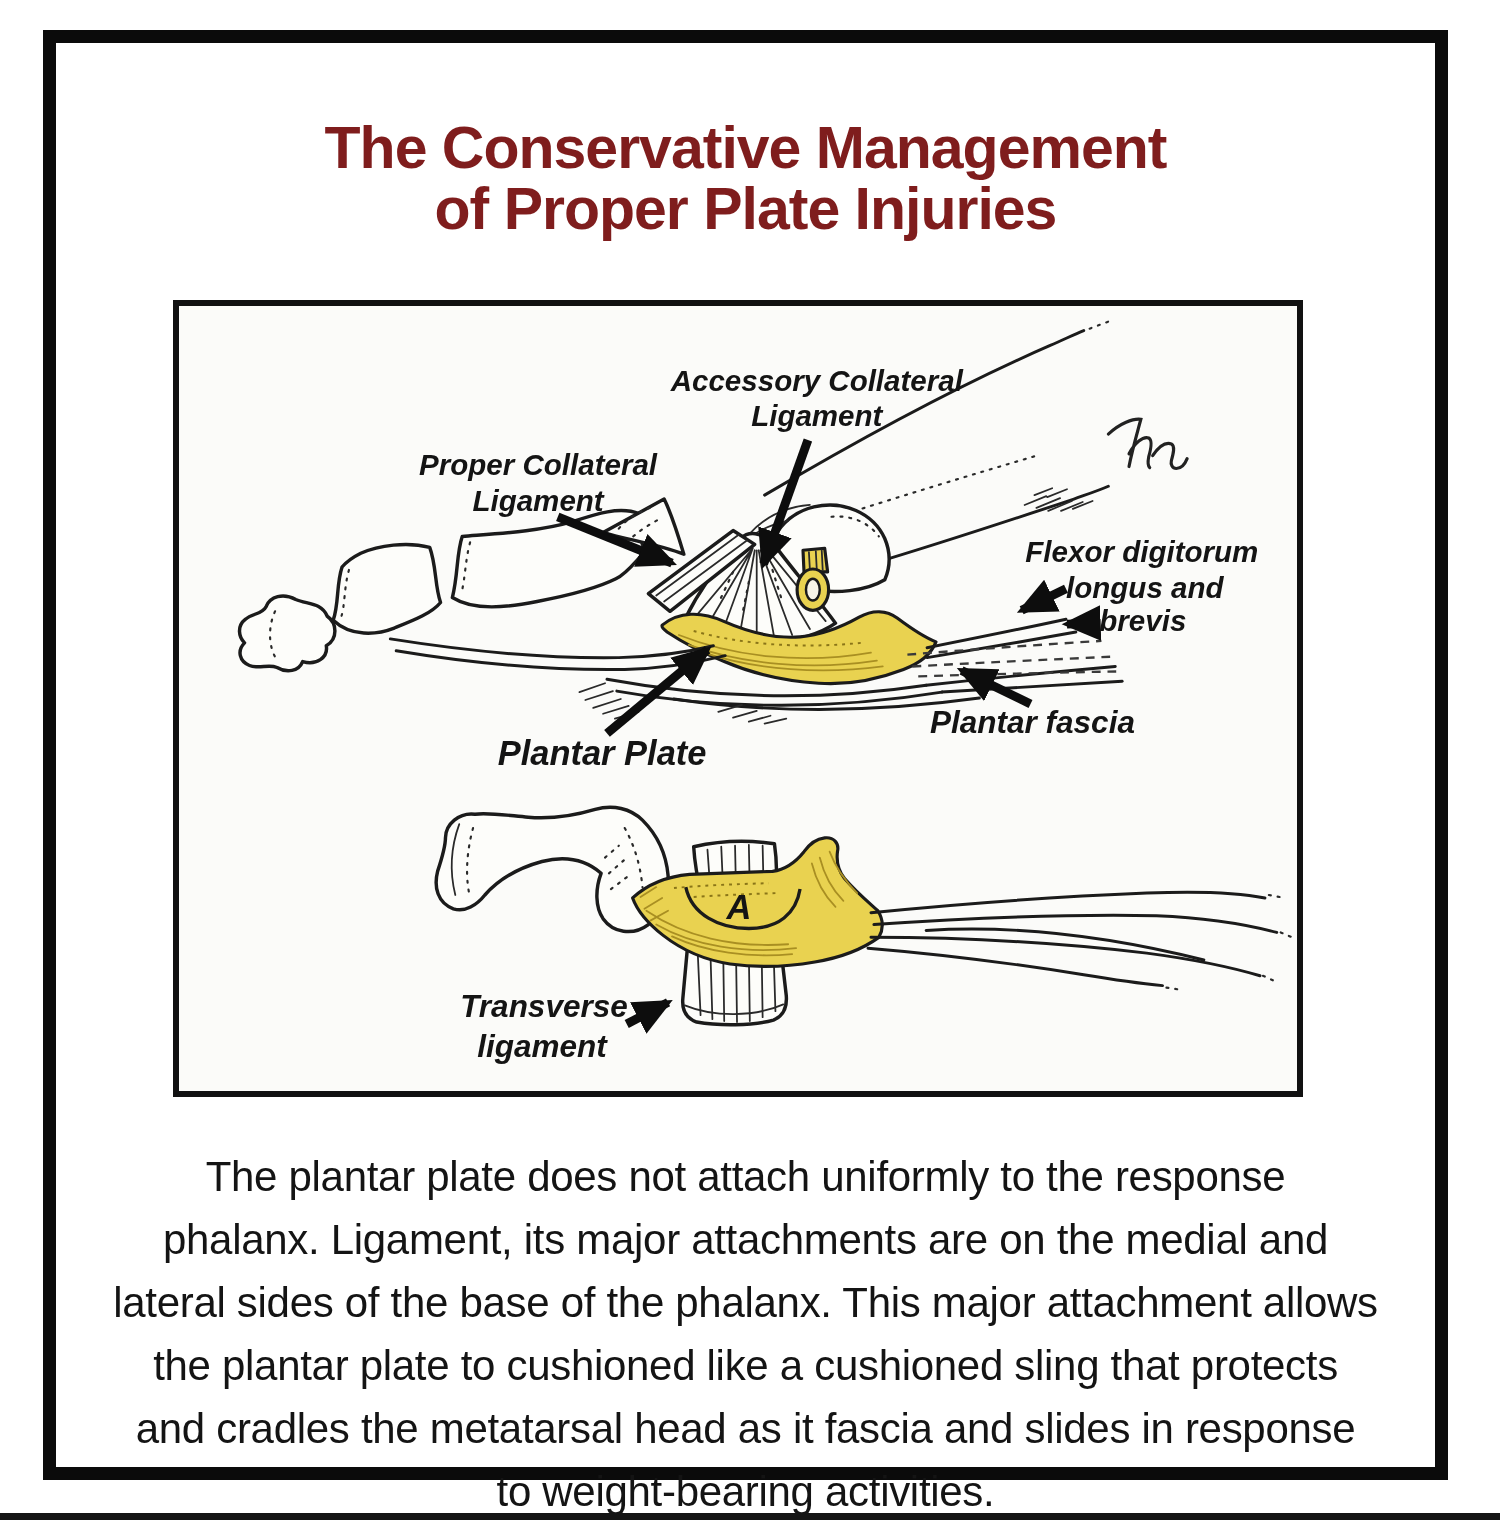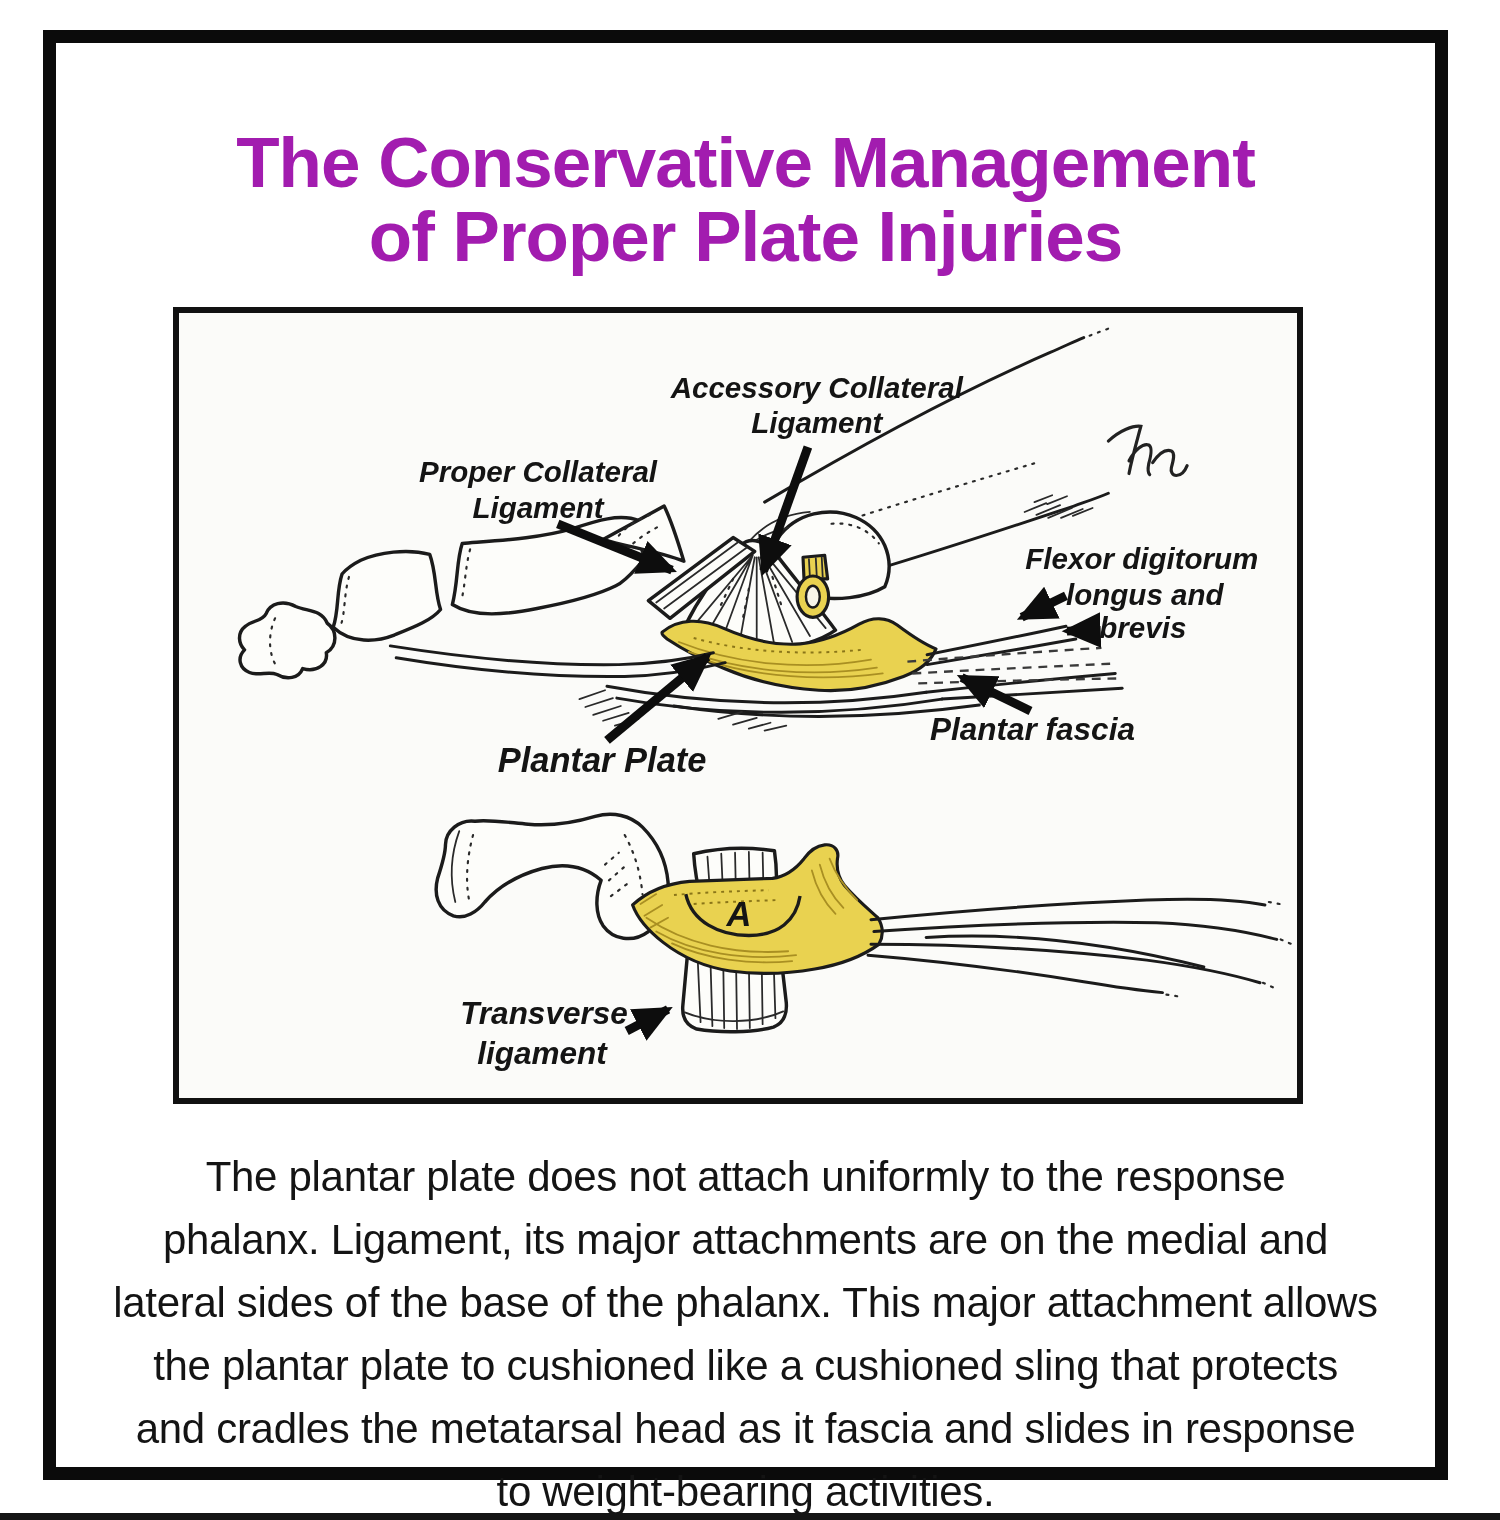--- a/index.html
+++ b/index.html
@@ -1,23 +1,23 @@
 <!DOCTYPE html>
 <html><head>
 <meta charset="utf-8">
 <style>
   html,body{margin:0;padding:0;background:#ffffff;}
   .canvas{position:relative;width:1500px;height:1520px;background:#ffffff;overflow:hidden;
           font-family:"Liberation Sans",sans-serif;color:#111;}
   .frame{position:absolute;left:43px;top:30px;width:1405px;height:1450px;
          border:13px solid #0b0b0b;background:#ffffff;box-sizing:border-box;}
   .title{position:absolute;top:35px;left:0;width:100%;text-align:center;
-         font-weight:bold;font-size:71px;line-height:1.05;letter-spacing:-1px;color:#a21caf;}
+         font-weight:bold;font-size:59px;line-height:1.05;letter-spacing:-1px;color:#7f1d1d;}
   .title span{display:block;}
-  .figure-box{position:absolute;left:117px;top:264px;width:1130px;height:797px;
+  .figure-box{position:absolute;left:117px;top:257px;width:1130px;height:797px;
               border:6px solid #111;background:#fbfbf9;box-sizing:border-box;}
   .figure-box svg{display:block;width:100%;height:100%;}
   .caption{position:absolute;top:1060px;left:50%;transform:translateX(-50%);width:1400px;
            text-align:center;font-size:42px;line-height:1.5;letter-spacing:-0.3px;color:#141414;}
   .caption span{display:block;}
   .bottom-edge{position:absolute;left:0;bottom:0;width:100%;height:7px;background:#151515;}
 
   
   .bone{fill:#fdfdfa;stroke:#1b1b1b;stroke-width:3.5;stroke-linejoin:round;}
   .line{fill:none;stroke:#1b1b1b;stroke-width:3;stroke-linecap:round;}

